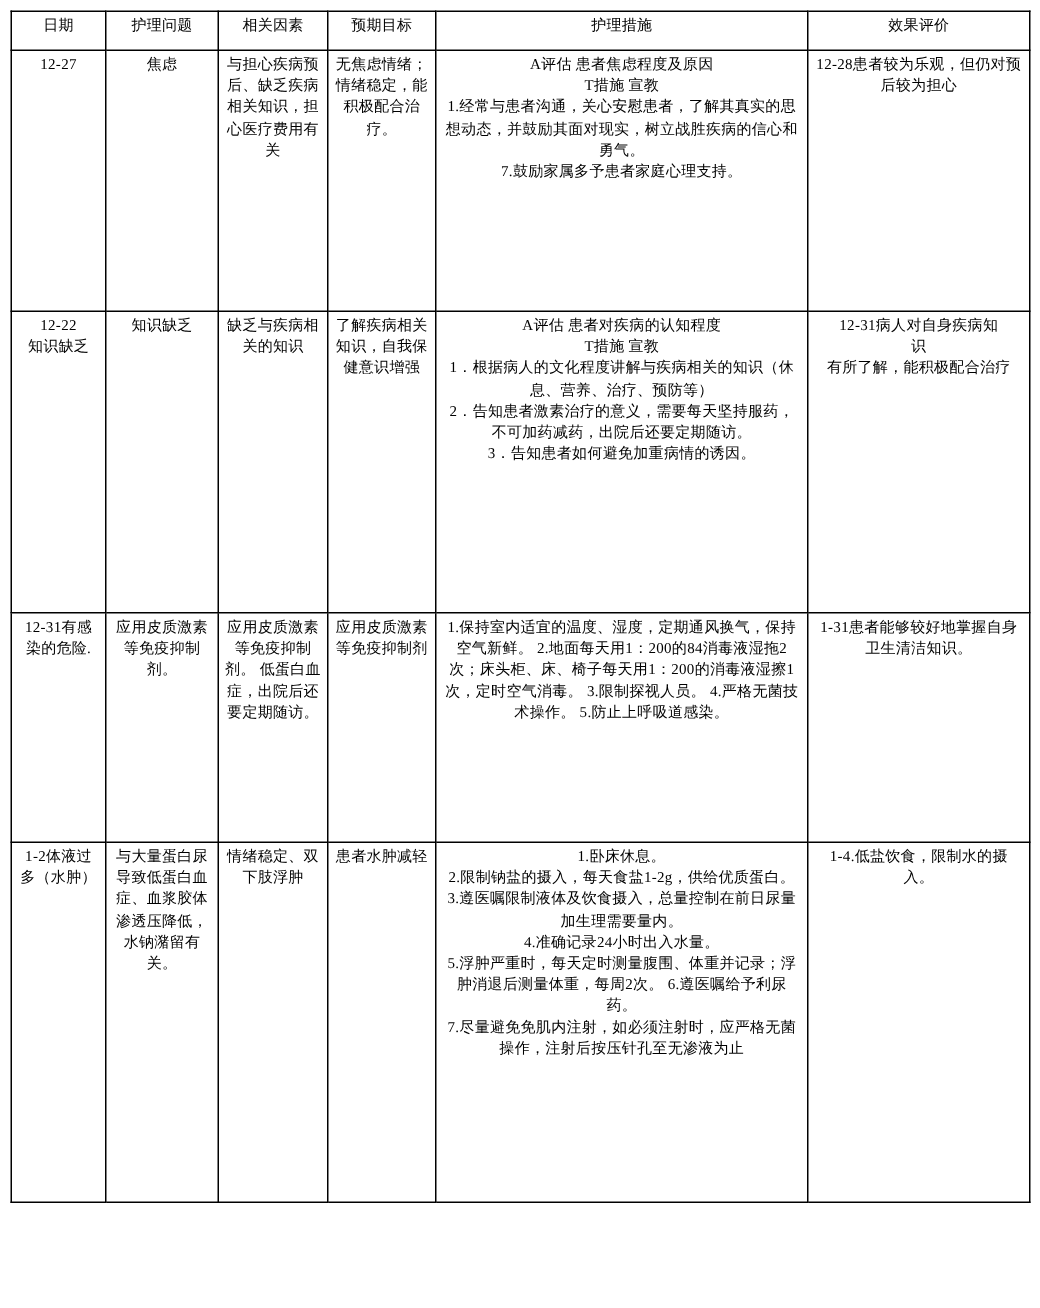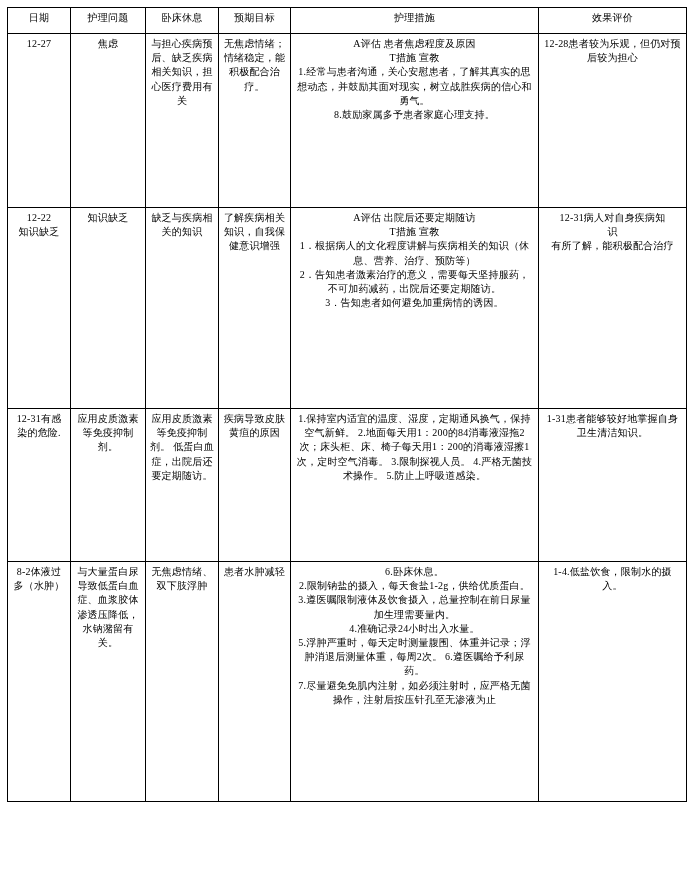--- a/index.html
+++ b/index.html
@@ -90,21 +90,21 @@
     </colgroup>
     <thead>
       <tr>
         <th>
           <span class="hdr-label">日期</span>
         </th>
         <th>
           <span class="hdr-label">护理问题</span>
         </th>
         <th>
-          <span class="hdr-label">卧床休息</span>
+          <span class="hdr-label">相关因素</span>
         </th>
         <th>
           <span class="hdr-label">预期目标</span>
         </th>
         <th>
           <span class="hdr-label">护理措施</span>
         </th>
         <th>
           <span class="hdr-label">效果评价</span>
         </th>
@@ -123,21 +123,21 @@
         <td class="narrow-col">
           <div class="cell-text">与担心疾病预后、缺乏疾病相关知识，担心医疗费用有关</div>
         </td>
         <td class="narrow-col">
           <div class="cell-text">无焦虑情绪；情绪稳定，能积极配合治疗。</div>
         </td>
         <td class="measures">
           <div>A评估 患者焦虑程度及原因</div>
           <div>T措施 宣教</div>
           <div>1.经常与患者沟通，关心安慰患者，了解其真实的思想动态，并鼓励其面对现实，树立战胜疾病的信心和勇气。</div>
-          <div>8.鼓励家属多予患者家庭心理支持。</div>
+          <div>7.鼓励家属多予患者家庭心理支持。</div>
         </td>
         <td>
           <div class="cell-text">12-28患者较为乐观，但仍对预后较为担心</div>
         </td>
       </tr>
 
       <tr class="row-3">
         <td class="narrow-col">
           <div class="cell-text">12-22
 知识缺乏</div>
@@ -145,21 +145,21 @@
         <td class="narrow-col">
           <div class="cell-text">知识缺乏</div>
         </td>
         <td class="narrow-col">
           <div class="cell-text">缺乏与疾病相关的知识</div>
         </td>
         <td class="narrow-col">
           <div class="cell-text">了解疾病相关知识，自我保健意识增强</div>
         </td>
         <td class="measures">
-          <div>A评估  出院后还要定期随访</div>
+          <div>A评估  患者对疾病的认知程度</div>
           <div>T措施 宣教</div>
           <div>1．根据病人的文化程度讲解与疾病相关的知识（休息、营养、治疗、预防等）</div>
           <div>2．告知患者激素治疗的意义，需要每天坚持服药，不可加药减药，出院后还要定期随访。</div>
           <div>3．告知患者如何避免加重病情的诱因。</div>
         </td>
         <td>
           <div class="cell-text">12-31病人对自身疾病知
 识
 有所了解，能积极配合治疗</div>
         </td>
@@ -169,45 +169,45 @@
         <td class="narrow-col">
           <div class="cell-text">12-31有感染的危险.</div>
         </td>
         <td class="narrow-col">
           <div class="cell-text">应用皮质激素等免疫抑制剂。</div>
         </td>
         <td class="narrow-col">
           <div class="cell-text">应用皮质激素等免疫抑制剂。 低蛋白血症，出院后还要定期随访。</div>
         </td>
         <td class="narrow-col">
-          <div class="cell-text">疾病导致皮肤黄疸的原因</div>
+          <div class="cell-text">应用皮质激素等免疫抑制剂</div>
         </td>
         <td class="measures">
           <div>1.保持室内适宜的温度、湿度，定期通风换气，保持空气新鲜。 2.地面每天用1：200的84消毒液湿拖2次；床头柜、床、椅子每天用1：200的消毒液湿擦1次，定时空气消毒。 3.限制探视人员。 4.严格无菌技术操作。 5.防止上呼吸道感染。</div>
         </td>
         <td>
           <div class="cell-text">1-31患者能够较好地掌握自身卫生清洁知识。</div>
         </td>
       </tr>
 
       <tr class="row-5">
         <td class="narrow-col">
-          <div class="cell-text">8-2体液过多（水肿）</div>
+          <div class="cell-text">1-2体液过多（水肿）</div>
         </td>
         <td class="narrow-col">
           <div class="cell-text">与大量蛋白尿导致低蛋白血症、血浆胶体渗透压降低，水钠潴留有关。</div>
         </td>
         <td class="narrow-col">
-          <div class="cell-text">无焦虑情绪、双下肢浮肿</div>
+          <div class="cell-text">情绪稳定、双下肢浮肿</div>
         </td>
         <td class="narrow-col">
           <div class="cell-text">患者水肿减轻</div>
         </td>
         <td class="measures">
-          <div>6.卧床休息。</div>
+          <div>1.卧床休息。</div>
           <div>2.限制钠盐的摄入，每天食盐1-2g，供给优质蛋白。</div>
           <div>3.遵医嘱限制液体及饮食摄入，总量控制在前日尿量加生理需要量内。</div>
           <div>4.准确记录24小时出入水量。</div>
           <div>5.浮肿严重时，每天定时测量腹围、体重并记录；浮肿消退后测量体重，每周2次。 6.遵医嘱给予利尿药。</div>
           <div>7.尽量避免免肌内注射，如必须注射时，应严格无菌操作，注射后按压针孔至无渗液为止</div>
         </td>
         <td>
           <div class="cell-text">1-4.低盐饮食，限制水的摄入。</div>
         </td>
       </tr>

